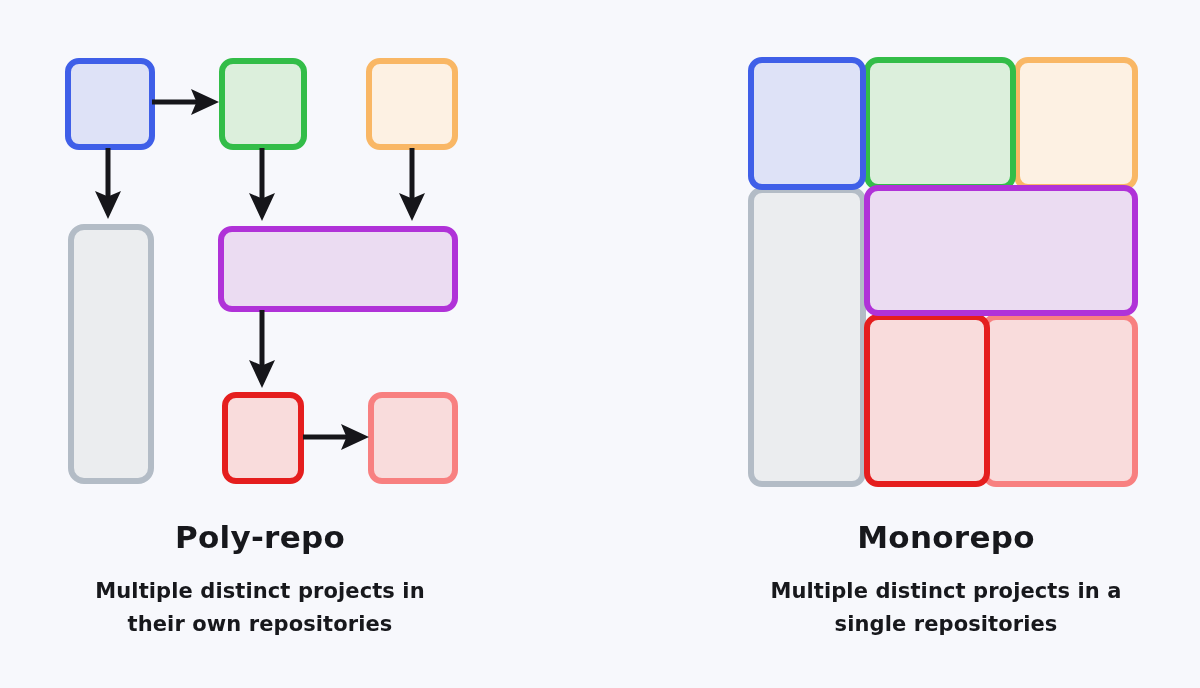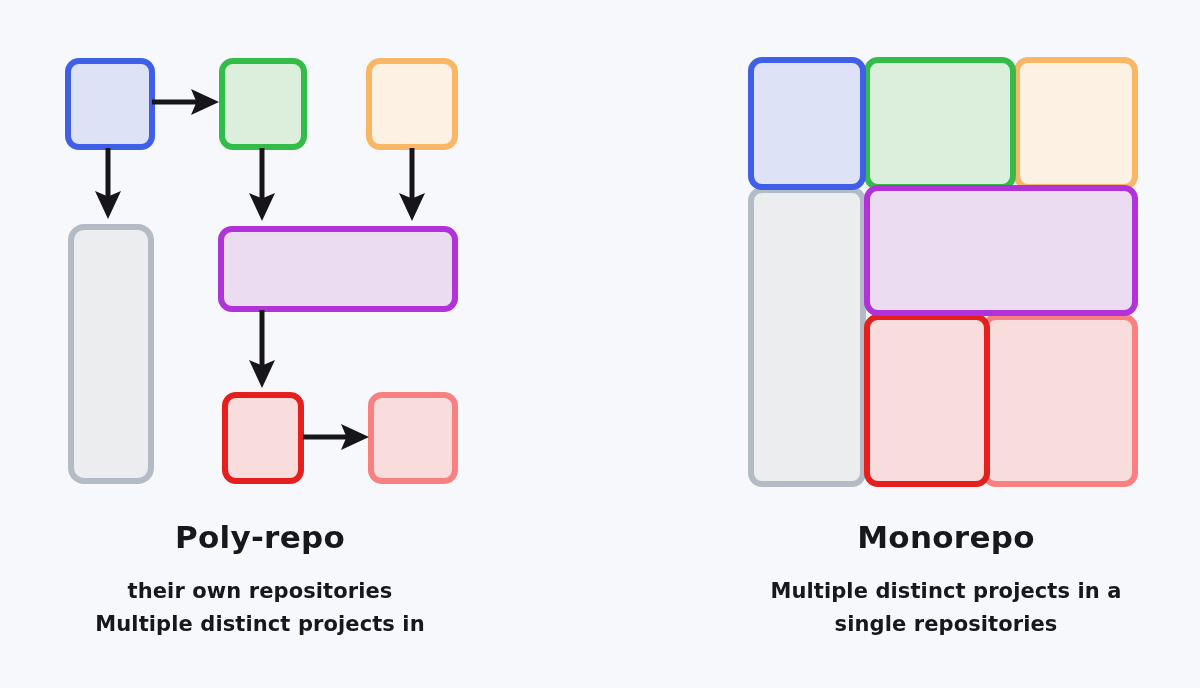--- a/index.html
+++ b/index.html
@@ -143,22 +143,22 @@
 
   <div class="box mono-box red" style="left:864px; top:314px; width:126px; height:173px;"></div>
 
   <div class="box mono-box blue" style="left:748px; top:57px; width:118px; height:133px;"></div>
 
   <div class="box mono-box purple" style="left:864px; top:185px; width:274px; height:131px;"></div>
 
   <div class="caption-block" style="left:0px; top:520px; width:520px;">
     <div class="caption-title">Poly-repo</div>
     <div class="caption-sub">
+      <div>Multiple distinct projects in</div>
       <div>their own repositories</div>
-      <div>Multiple distinct projects in</div>
     </div>
   </div>
 
   <div class="caption-block" style="left:686px; top:520px; width:520px;">
     <div class="caption-title">Monorepo</div>
     <div class="caption-sub">
       <div>Multiple distinct projects in a</div>
       <div>single repositories</div>
     </div>
   </div>

